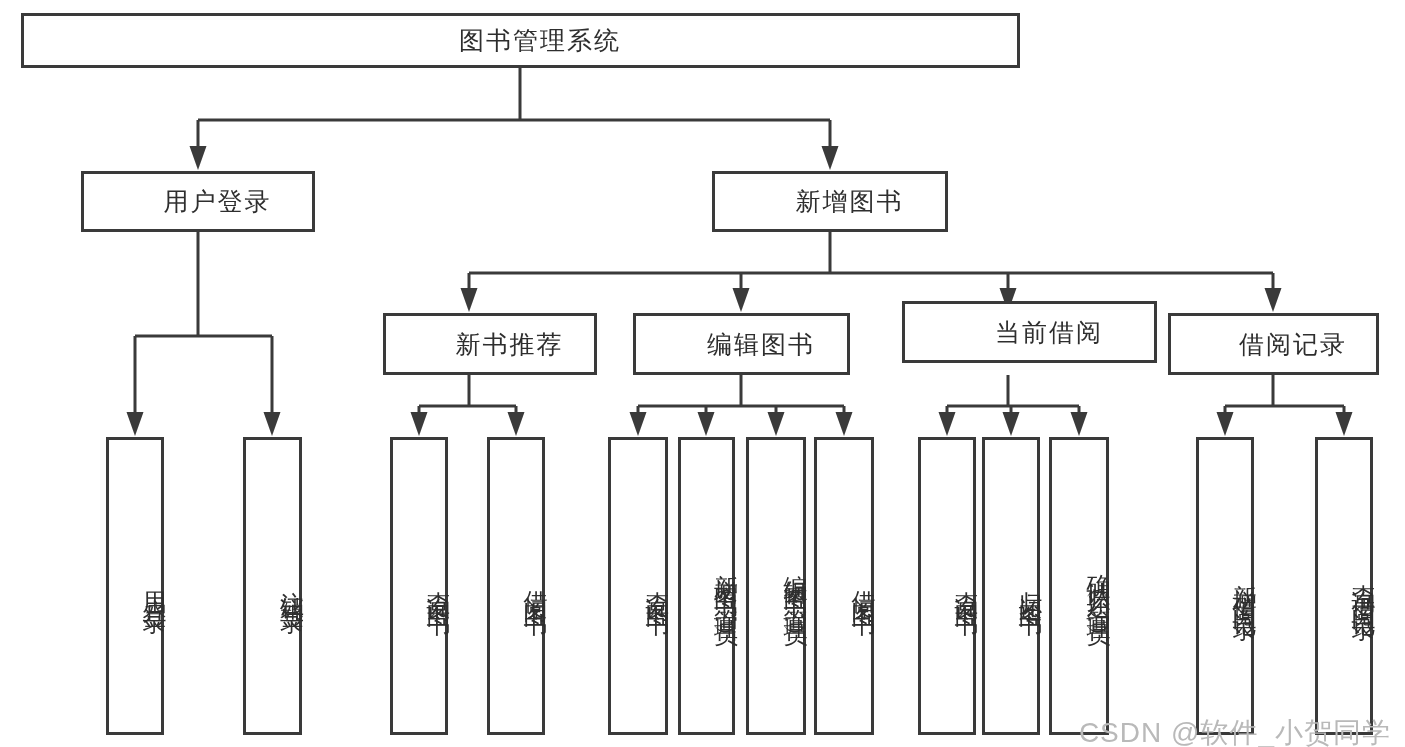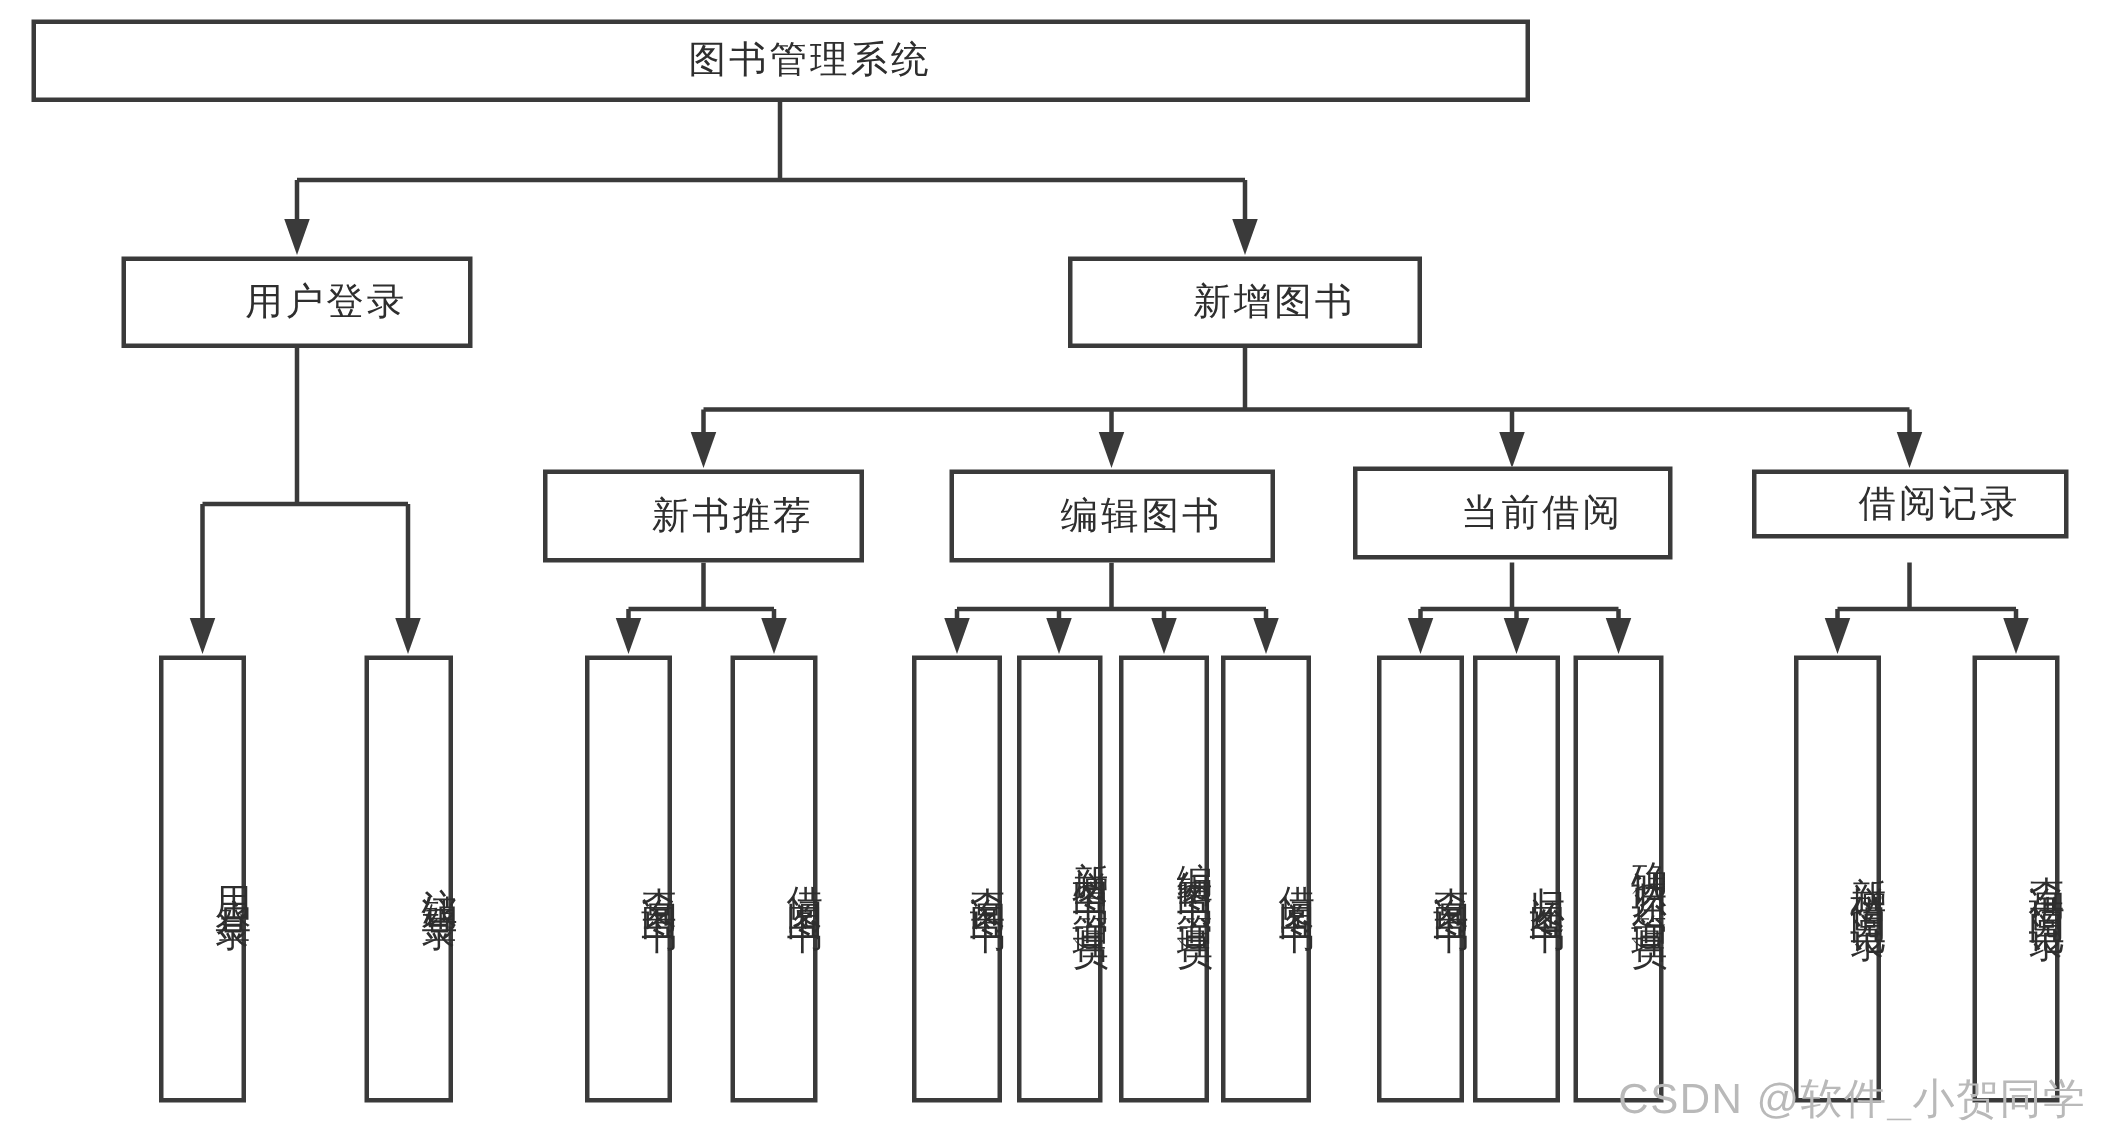--- a/index.html
+++ b/index.html
@@ -83,24 +83,24 @@
       <polygon points="1216.5,412 1233.5,412 1225,436"></polygon>
       <polygon points="1335.5,412 1352.5,412 1344,436"></polygon>
     </g>
   </svg>
 
   <div class="box h" style="left:21px;top:13px;width:999px;height:55px">图书管理系统</div>
 
   <div class="box h" style="left:81px;top:171px;width:234px;height:61px">用户登录</div>
   <div class="box h" style="left:712px;top:171px;width:236px;height:61px">新增图书</div>
 
-  <div class="box h" style="left:362px;top:313px;width:214px;height:62px">新书推荐</div>
+  <div class="box h" style="left:383px;top:313px;width:214px;height:62px">新书推荐</div>
   <div class="box h" style="left:633px;top:313px;width:217px;height:62px">编辑图书</div>
-  <div class="box h" style="left:902px;top:311px;width:213px;height:62px">当前借阅</div>
-  <div class="box h" style="left:1168px;top:313px;width:211px;height:46px">借阅记录</div>
+  <div class="box h" style="left:902px;top:301px;width:255px;height:62px">当前借阅</div>
+  <div class="box h" style="left:1168px;top:313px;width:211px;height:62px">借阅记录</div>
 
   <div class="box v" style="left:106px;top:437px;width:58px;height:298px">用户登录</div>
   <div class="box v" style="left:243px;top:437px;width:59px;height:298px">注销登录</div>
 
   <div class="box v" style="left:390px;top:437px;width:58px;height:298px">查询图书</div>
   <div class="box v" style="left:487px;top:437px;width:58px;height:298px">借阅图书</div>
 
   <div class="box v" style="left:608px;top:437px;width:60px;height:298px">查询图书</div>
   <div class="box v" style="left:678px;top:437px;width:57px;height:298px">新增图书（管理员）</div>
   <div class="box v" style="left:746px;top:437px;width:60px;height:298px">编辑图书（管理员）</div>

